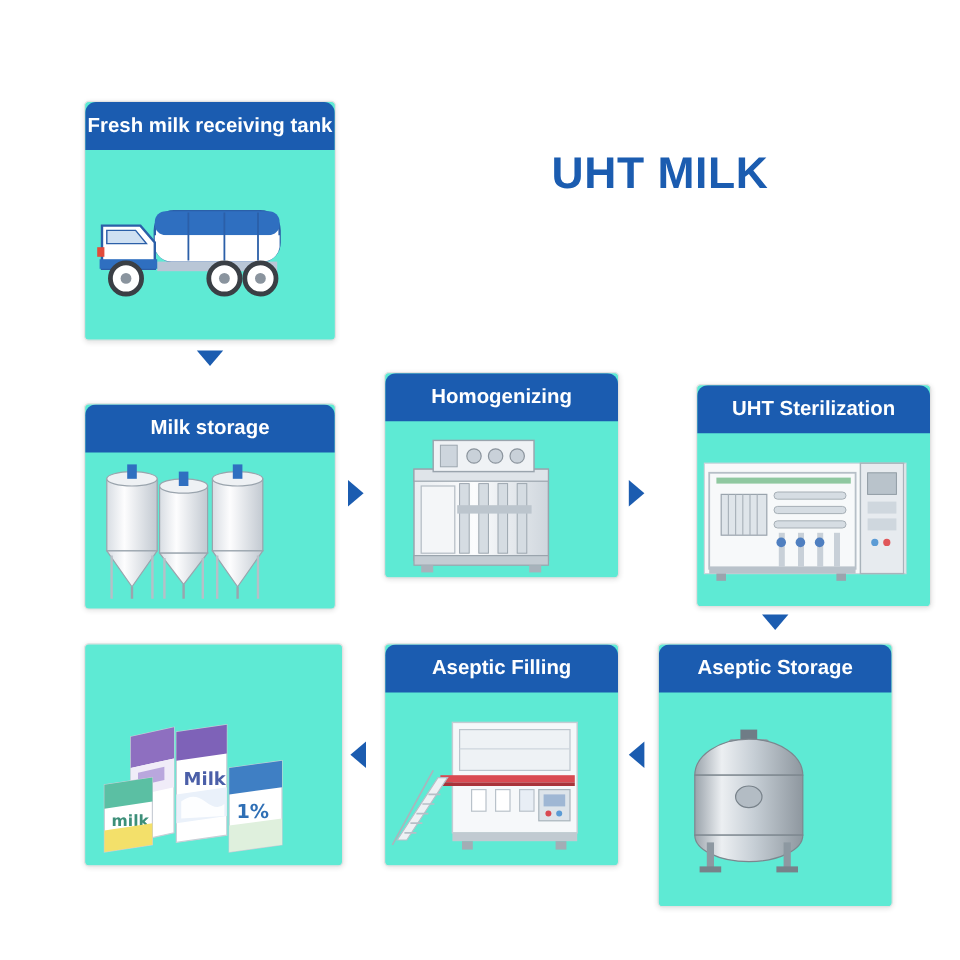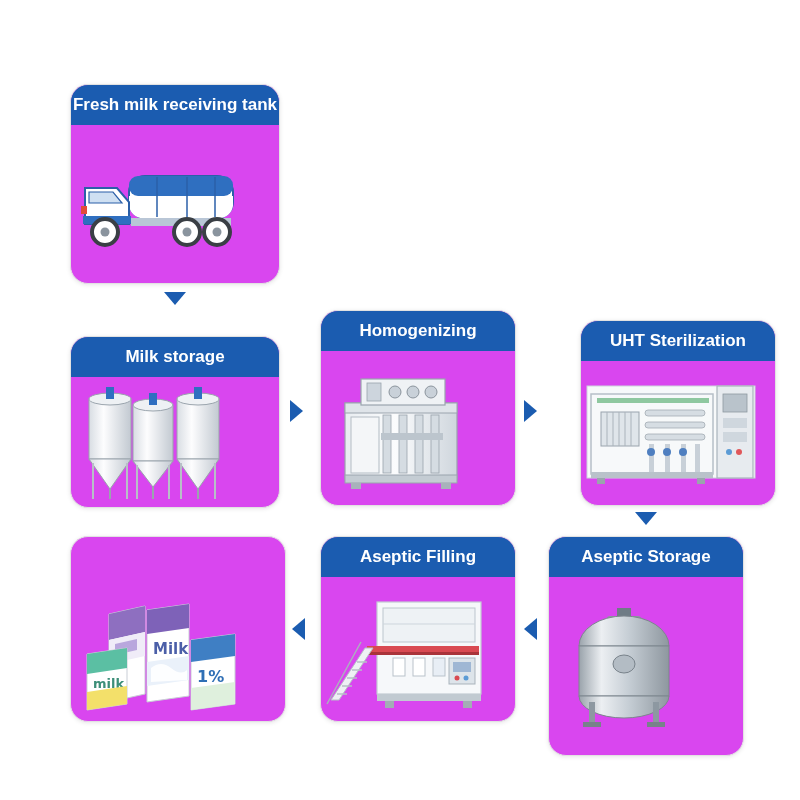--- a/index.html
+++ b/index.html
@@ -40,23 +40,23 @@
     font-size: 29px;
     font-weight: normal;
     color: #1b5cb0;
     margin-top: 12px;
     line-height: 1.1;
   }
 
   
   .card {
     position: absolute;
-    background: #d946ef;
+    background: #5eead4;
     border: 1px solid #e2e2e2;
-    border-radius: 18px;
+    border-radius: 4px;
     box-shadow: 0 1px 4px rgba(0,0,0,0.10);
     box-sizing: border-box;
     overflow: hidden;
   }
   .card-header {
     position: absolute;
     left: 0;
     top: 0;
     width: 100%;
     height: 40px;
@@ -107,20 +107,21 @@
     border-bottom: 11px solid transparent;
     border-right: 13px solid #1b5cb0;
   }
 </style>
 </head>
 <body>
 
 <div id="canvas">
 
   <div class="title-block">
+    <div class="title-main">UHT MILK</div>
   </div>
 
   <div class="card" style="left:70px; top:84px; width:210px; height:200px;">
     <div class="card-header">Fresh milk receiving tank</div>
     <div class="card-body">
       <svg width="180" height="120" viewBox="0 0 180 120">
 
         <rect x="58" y="32" width="104" height="42" rx="16" fill="#ffffff" stroke="#2b5fa8" stroke-width="2"></rect>
         <rect x="58" y="32" width="104" height="20" rx="9" fill="#2f6fc0"></rect>
         <path d="M58 52 h104 v10 a14 14 0 0 1 -14 12 H72 a14 14 0 0 1 -14 -12 z" fill="#ffffff"></path>
@@ -182,21 +183,21 @@
           <line x1="127" y1="112" x2="127" y2="122" stroke="#9aa4ad" stroke-width="2"></line>
           <line x1="110" y1="86" x2="110" y2="122" stroke="#b7bfc7" stroke-width="2"></line>
           <line x1="144" y1="86" x2="144" y2="122" stroke="#b7bfc7" stroke-width="2"></line>
         </g>
       </svg>
     </div>
   </div>
 
   <div class="arrow arrow-right" style="left:290px; top:400px;"></div>
 
-  <div class="card" style="left:320px; top:310px; width:196px; height:196px;">
+  <div class="card" style="left:320px; top:310px; width:196px; height:172px;">
     <div class="card-header">Homogenizing</div>
     <div class="card-body">
       <svg width="160" height="130" viewBox="0 0 160 130">
         <defs>
           <linearGradient id="steelv" x1="0" y1="0" x2="1" y2="0">
             <stop offset="0%" stop-color="#e9edf1"></stop>
             <stop offset="45%" stop-color="#fbfcfd"></stop>
             <stop offset="100%" stop-color="#cfd6dd"></stop>
           </linearGradient>
         </defs>

